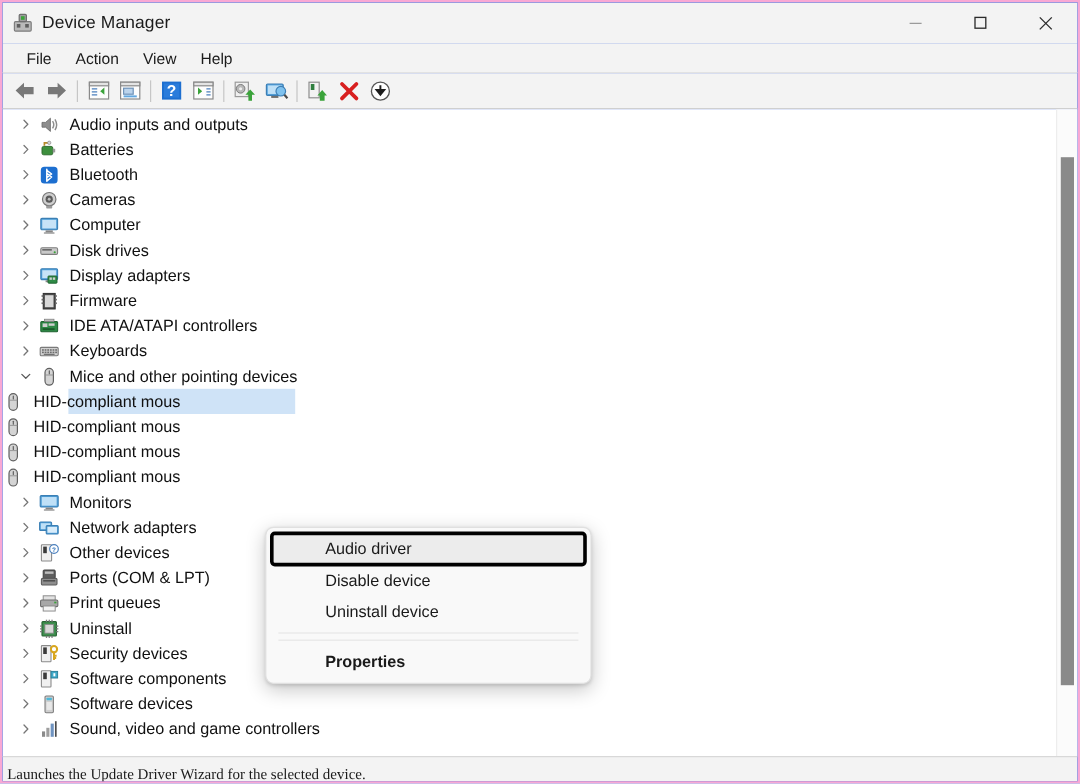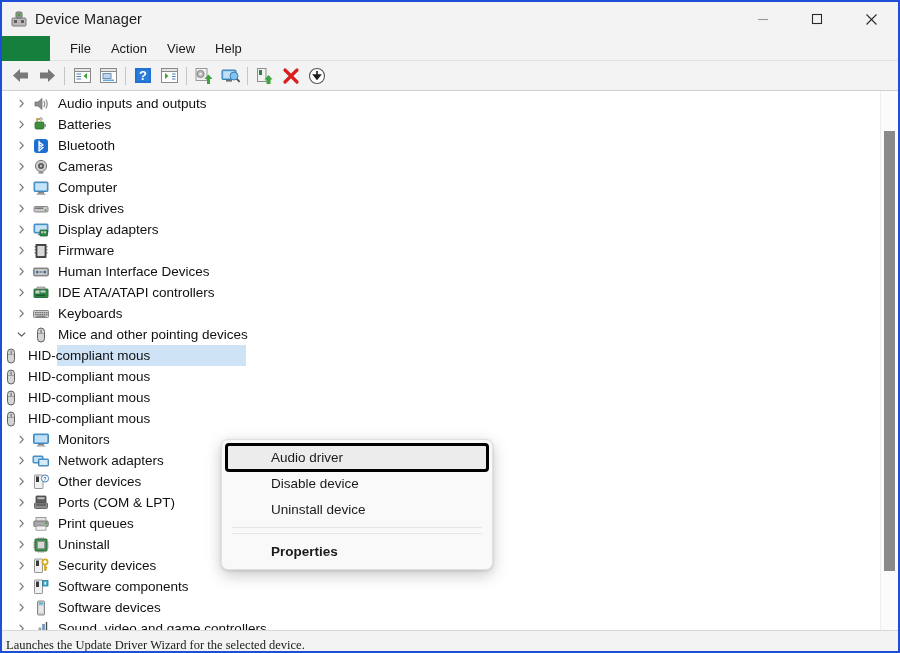--- a/index.html
+++ b/index.html
@@ -12,22 +12,22 @@
     height: 653px;
     font-family: "Liberation Sans", sans-serif;
     overflow: hidden;
   }
 
   .window {
     position: relative;
     width: 900px;
     height: 653px;
     box-sizing: border-box;
-    border: 2px solid #1d4ed8;
-    background: #15803d;
+    border: 2px solid #f9a8d4;
+    background: #1d4ed8;
     display: flex;
     flex-direction: column;
     overflow: hidden;
   }
 
   
   .titlebar {
     height: 34px;
     min-height: 34px;
     background: #f3f3f3;
@@ -64,21 +64,20 @@
 
   
   .menubar {
     height: 24px;
     min-height: 24px;
     background: #f3f3f3;
     display: flex;
     align-items: center;
     padding-left: 10px;
     border-bottom: 1px solid #e2e2e2;
-    margin-left: 48px;
   }
   .menu-item {
     font-size: 13px;
     color: #1b1b1b;
     padding: 2px 10px;
     white-space: nowrap;
   }
 
   
   .toolbar {
@@ -494,35 +493,20 @@
               </svg></div>
             <div class="dev-label">Firmware</div>
           </div>
           <div class="tree-row level0">
             <div class="twisty">
               <svg width="9" height="9" viewBox="0 0 9 9">
                 <path d="M3 1.2 L6.2 4.5 L3 7.8" stroke="#767676" stroke-width="1.1" fill="none" stroke-linecap="round" stroke-linejoin="round"></path>
               </svg>
             </div>
             <div class="dev-icon"><svg width="18" height="18" viewBox="0 0 18 18">
-                <rect x="1.5" y="5" width="15" height="8" rx="1.4" fill="#9a9a9a" stroke="#6f6f6f" stroke-width="0.8"></rect>
-                <rect x="3" y="6.4" width="12" height="5.2" fill="#d6d6d6"></rect>
-                <circle cx="5.2" cy="9" r="1.5" fill="#3f6fa8"></circle>
-                <circle cx="12.8" cy="9" r="1.5" fill="#3f6fa8"></circle>
-                <rect x="7.4" y="8.2" width="3.2" height="1.6" fill="#7d7d7d"></rect>
-              </svg></div>
-            <div class="dev-label">Human Interface Devices</div>
-          </div>
-          <div class="tree-row level0">
-            <div class="twisty">
-              <svg width="9" height="9" viewBox="0 0 9 9">
-                <path d="M3 1.2 L6.2 4.5 L3 7.8" stroke="#767676" stroke-width="1.1" fill="none" stroke-linecap="round" stroke-linejoin="round"></path>
-              </svg>
-            </div>
-            <div class="dev-icon"><svg width="18" height="18" viewBox="0 0 18 18">
                 <rect x="2" y="5" width="14" height="8.5" rx="0.8" fill="#2e8a46" stroke="#1f6331" stroke-width="0.9"></rect>
                 <rect x="3.5" y="6.5" width="4" height="3" fill="#cfcfcf"></rect>
                 <rect x="8.5" y="6.5" width="5" height="2" fill="#cfcfcf"></rect>
                 <rect x="3.5" y="10.5" width="10" height="1.6" fill="#1b5b2b"></rect>
                 <rect x="5" y="3" width="8" height="2" fill="#bdbdbd" stroke="#7d7d7d" stroke-width="0.6"></rect>
               </svg></div>
             <div class="dev-label">IDE ATA/ATAPI controllers</div>
           </div>
           <div class="tree-row level0">
             <div class="twisty">

